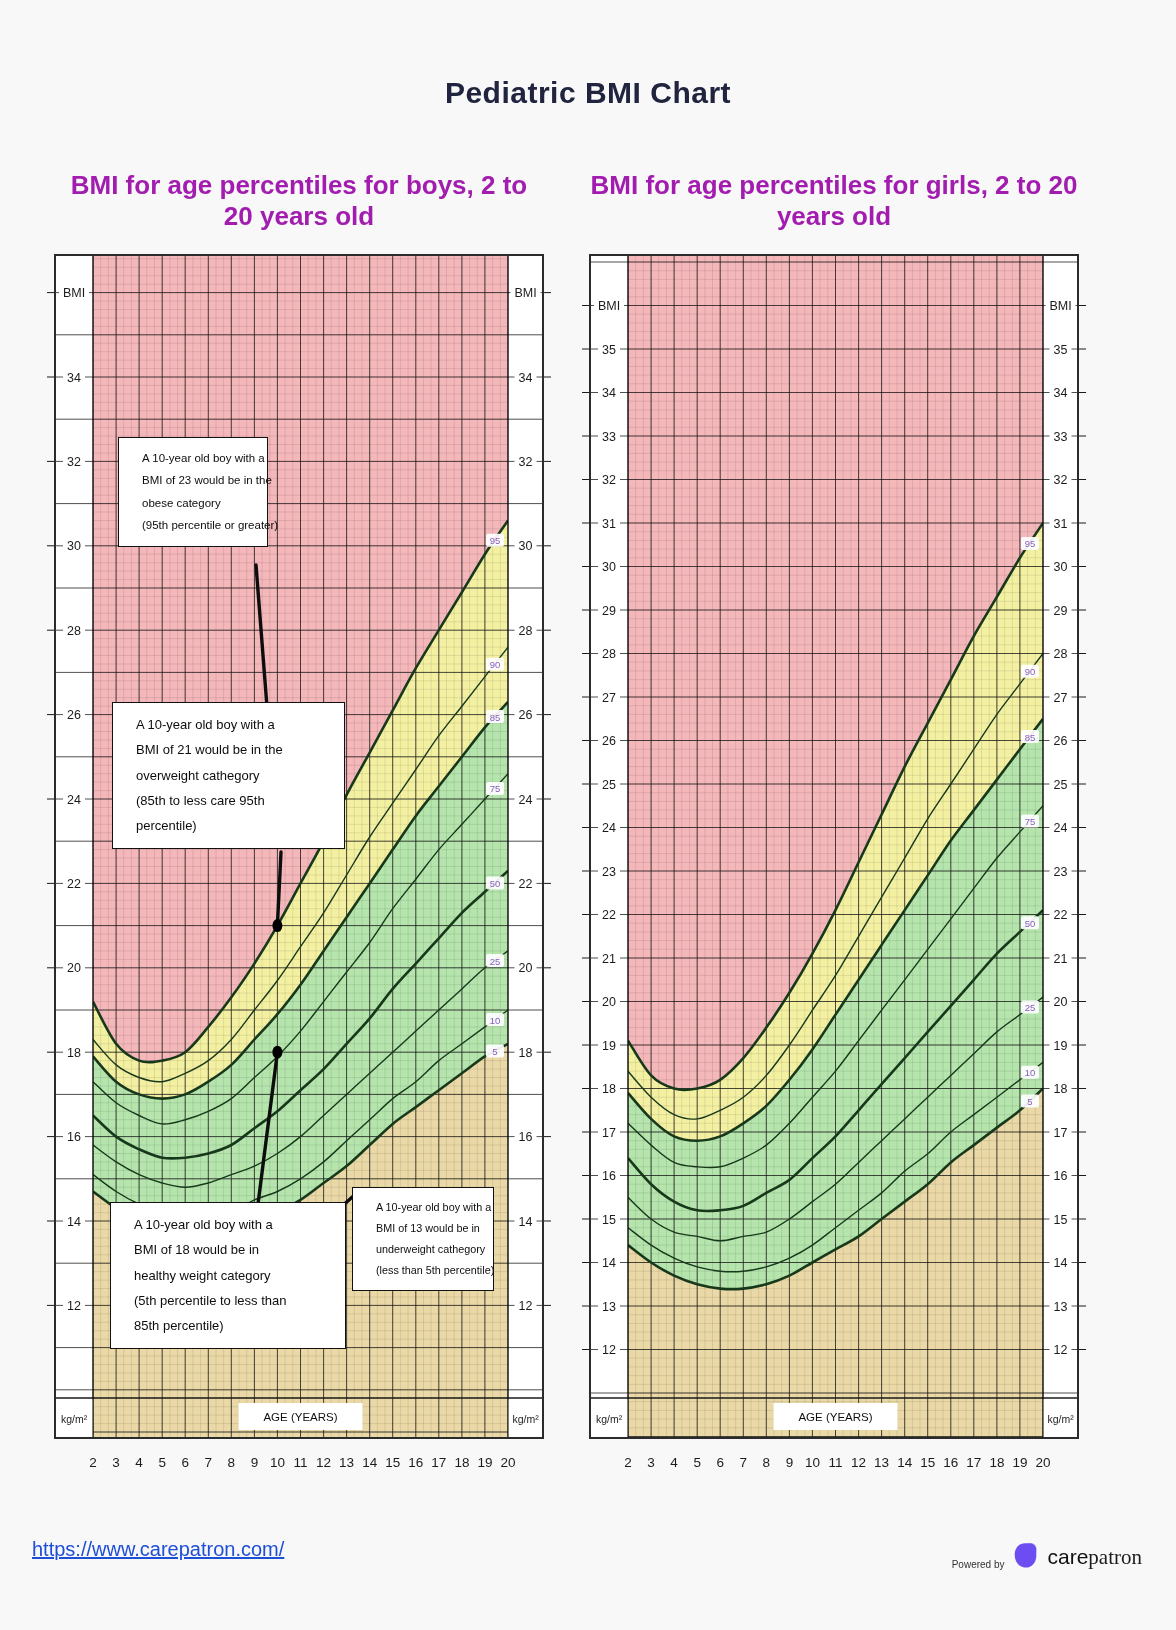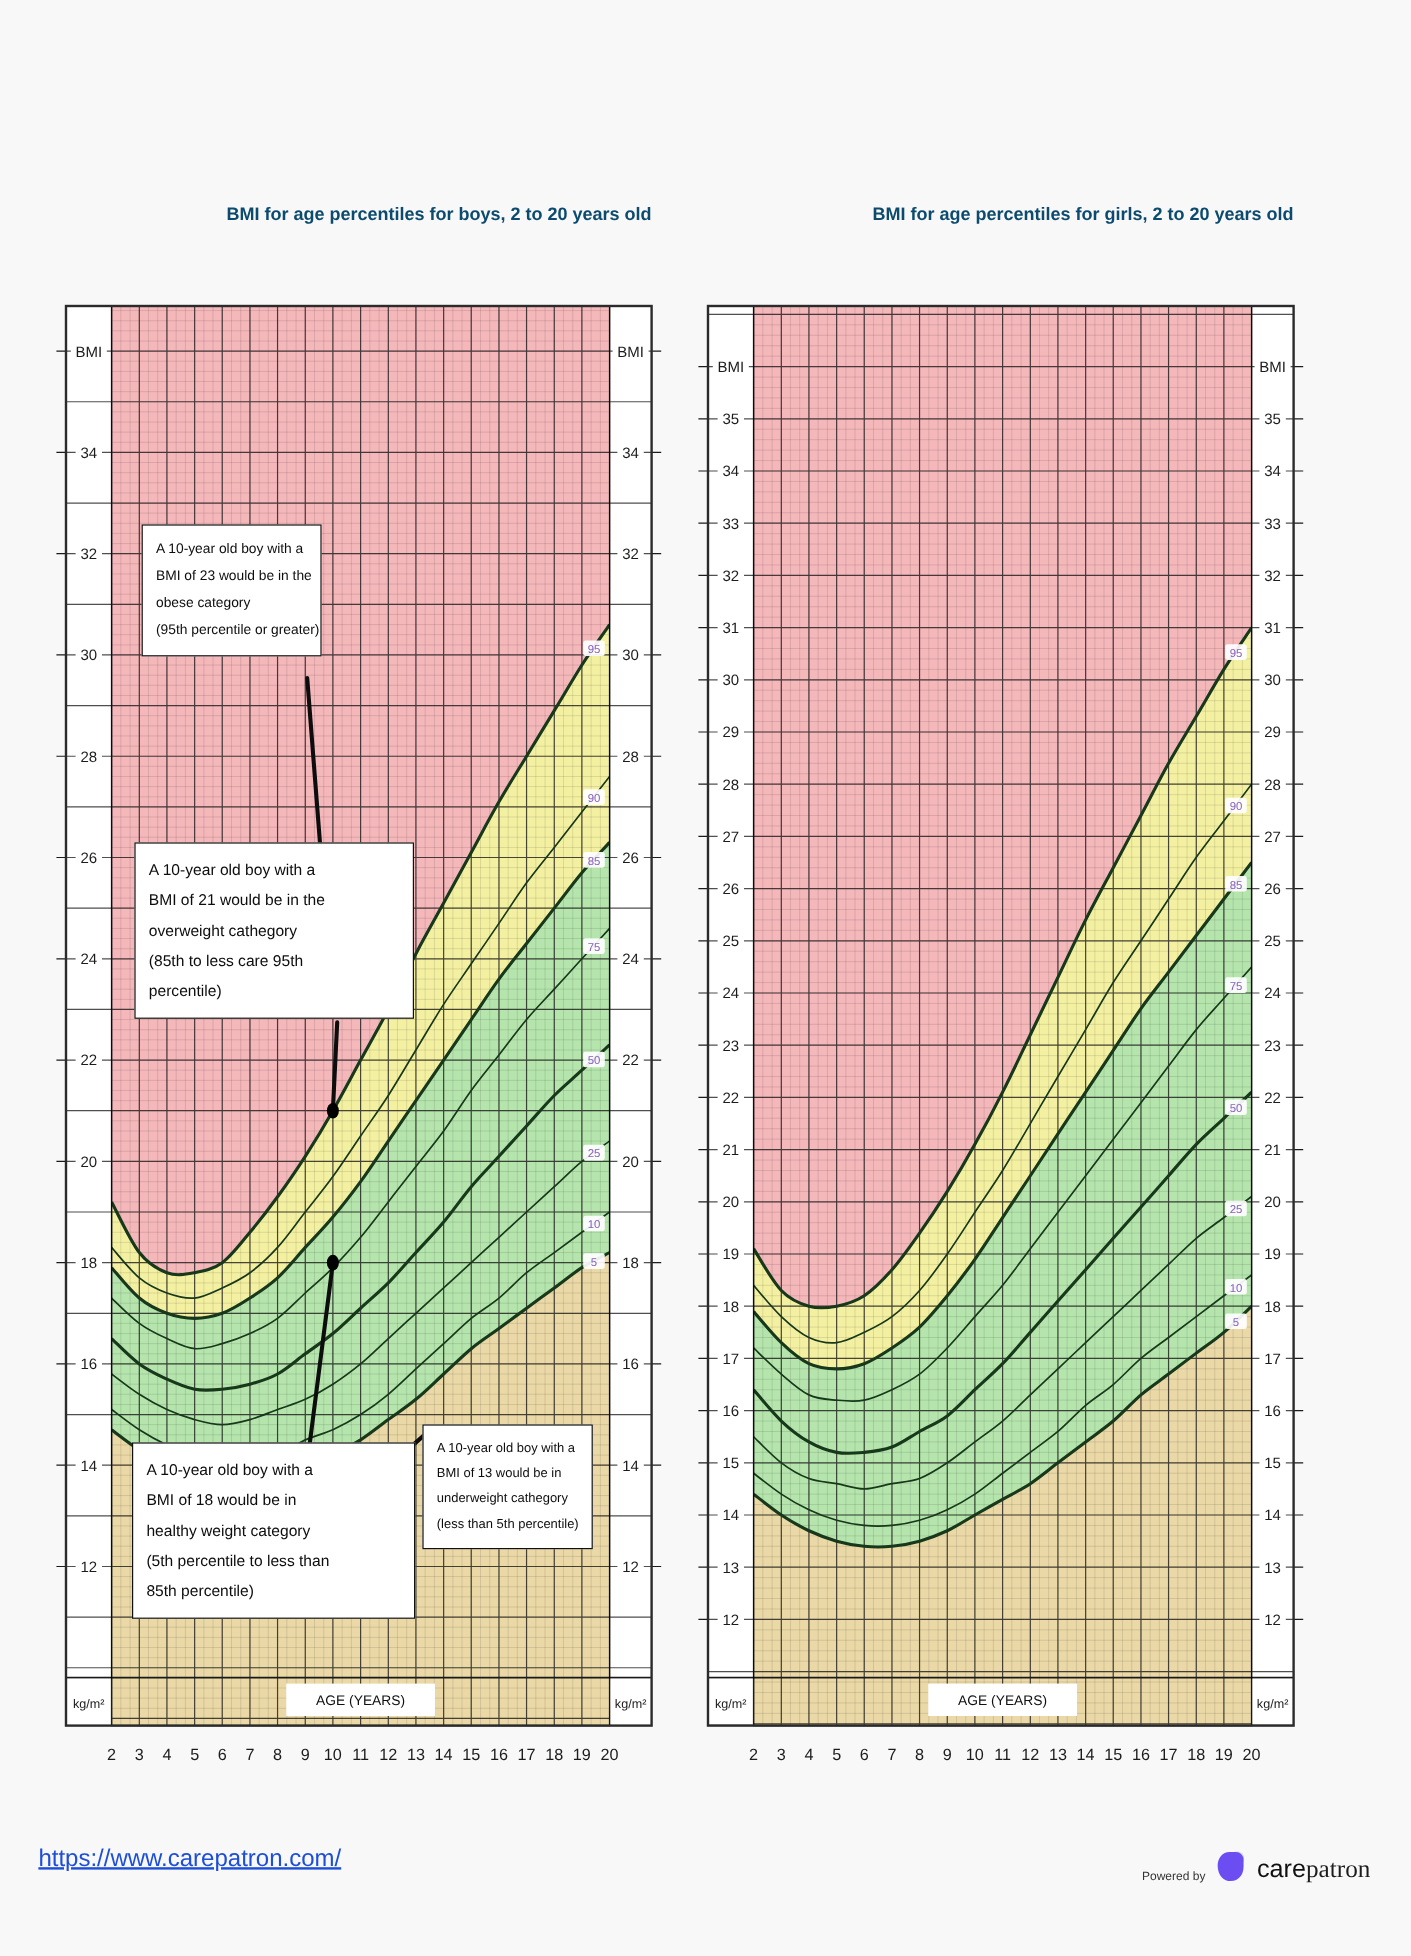--- a/index.html
+++ b/index.html
@@ -1,45 +1,46 @@
 <!DOCTYPE html>
 <html><head>
 <meta charset="utf-8">
 <style>
   html,body{margin:0;padding:0;background:#eee;}
   .page{position:relative;width:1176px;height:1630px;margin:0 auto;background:#f8f8f8;
         font-family:"Liberation Sans", sans-serif;overflow:hidden;}
   .page-title{position:absolute;left:0;top:76px;width:100%;text-align:center;
         font-size:30px;font-weight:bold;color:#20243f;letter-spacing:0.5px;}
-  .chart-title{position:absolute;top:170px;text-align:right;font-size:15px;font-weight:bold;color:#0c4a6e;}
+  .chart-title{position:absolute;top:170px;text-align:center;font-size:26px;font-weight:bold;color:#a21caf;}
   .chart-title.boys{left:55px;width:488px;}
   .chart-title.girls{left:590px;width:488px;}
   svg.bmi-chart{position:absolute;width:512px;height:1232px;}
   #chart-boys{left:43px;top:253px;}
   #chart-girls{left:578px;top:253px;}
   .annot{position:absolute;background:#ffffff;border:1.6px solid #111111;color:#0d0d0d;
-         line-height:1.95;padding:9px 11px;box-sizing:border-box;z-index:5;}
+         line-height:1.95;padding:9px 23px;box-sizing:border-box;z-index:5;}
   .annot div{white-space:nowrap;}
   .annot-0{left:118px;top:437px;width:150px;font-size:11.5px;}
   .annot-1{left:112px;top:702px;width:233px;font-size:13px;}
   .annot-2{left:110px;top:1202px;width:236px;font-size:13px;}
   .annot-3{left:352px;top:1187px;width:142px;font-size:10.8px;}
   .footer-url{position:absolute;left:32px;top:1538px;font-size:20px;color:#1d4ed8;
          text-decoration:underline;}
   .footer-brand{position:absolute;right:34px;top:1540px;display:flex;align-items:flex-end;gap:8px;}
   .powered-by{font-size:10px;color:#333;}
   .brand-text{font-size:21px;color:#101010;}
   .brand-text b{font-weight:normal;}
   .brand-text span{font-weight:normal;color:#1c1c1c;font-family:Liberation Serif, serif;}
 </style>
 </head>
 <body>
 
 <div class="page">
 
+  <div class="page-title">Pediatric BMI Chart</div>
 
   <div class="chart-title boys">BMI for age percentiles for boys, 2 to 20 years old</div>
   <div class="chart-title girls">BMI for age percentiles for girls, 2 to 20 years old</div>
 
   <svg id="chart-boys" class="bmi-chart" viewBox="0 0 512 1232">
       <rect x="12" y="2" width="488" height="1183" fill="#ffffff"></rect>
       <defs>
         <clipPath id="chart-boys-clip">
           <rect x="50" y="2" width="415" height="1183"></rect>
         </clipPath>

